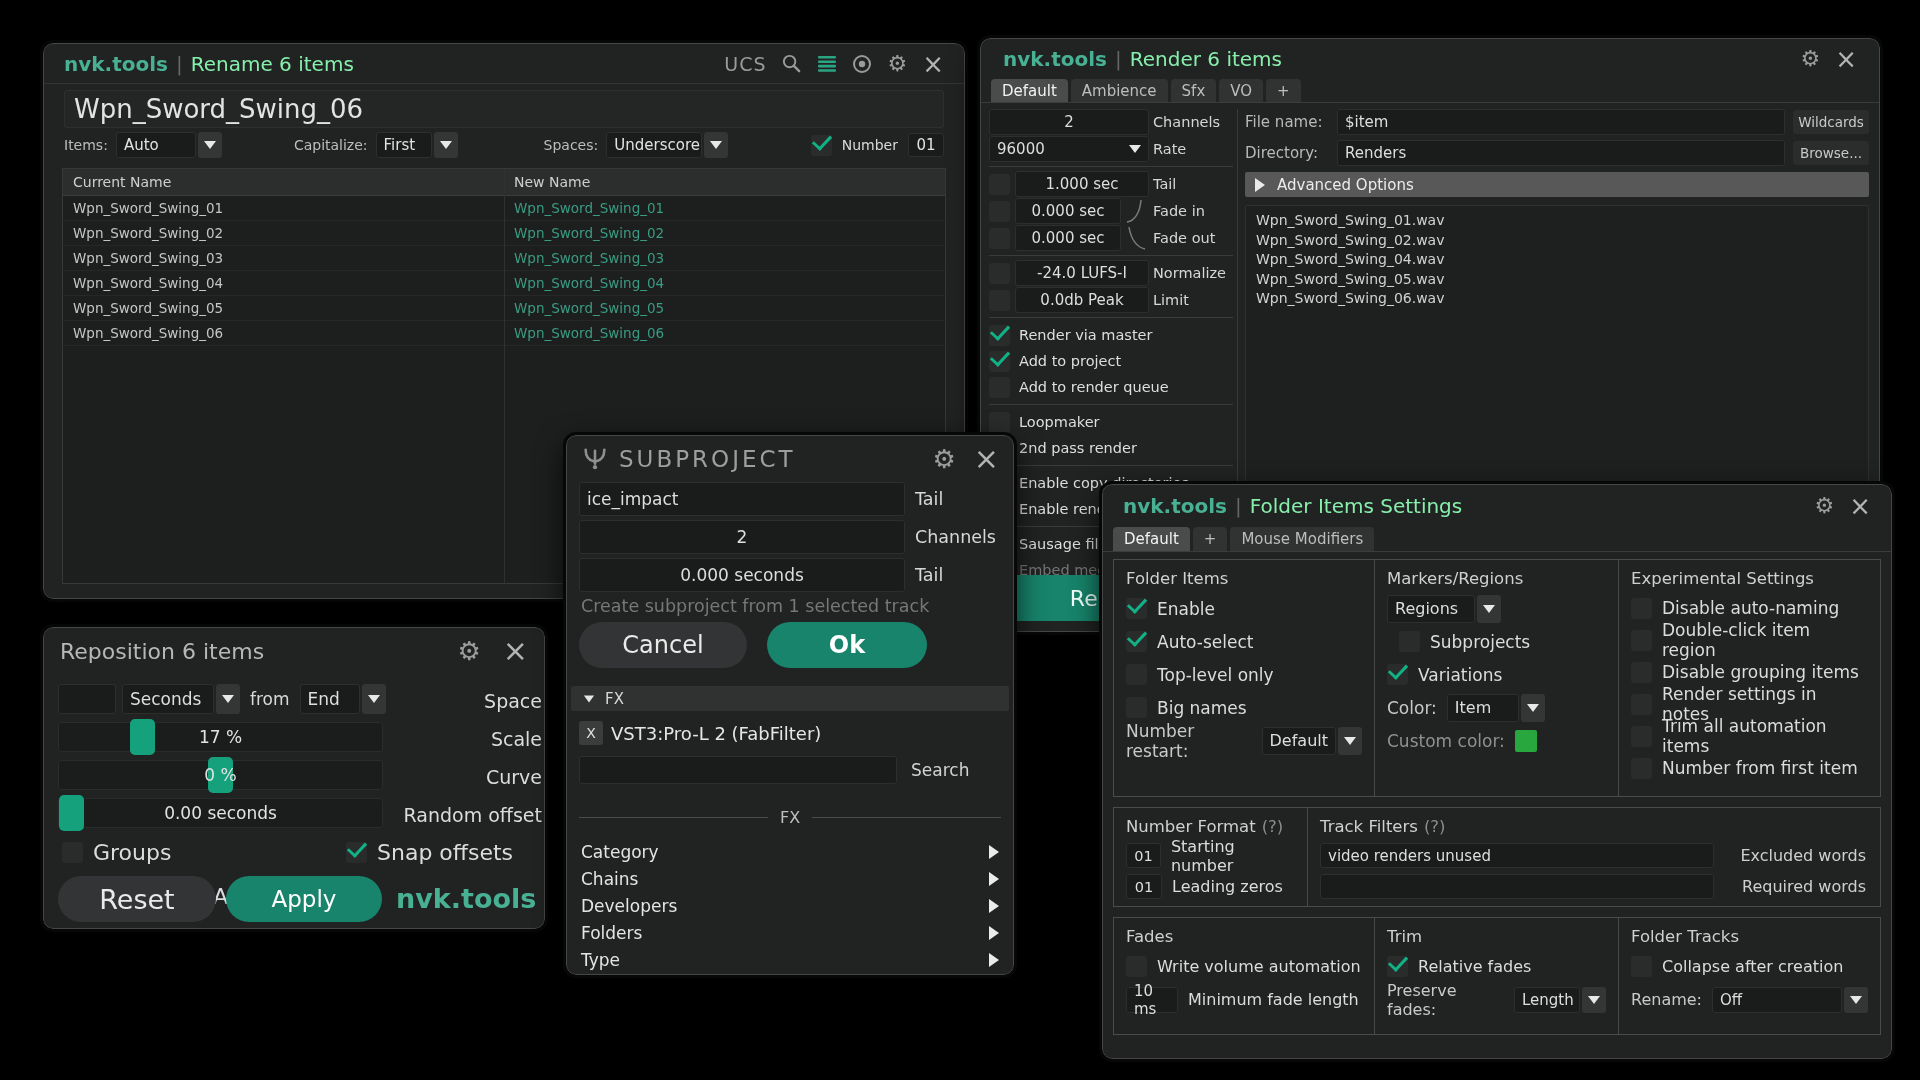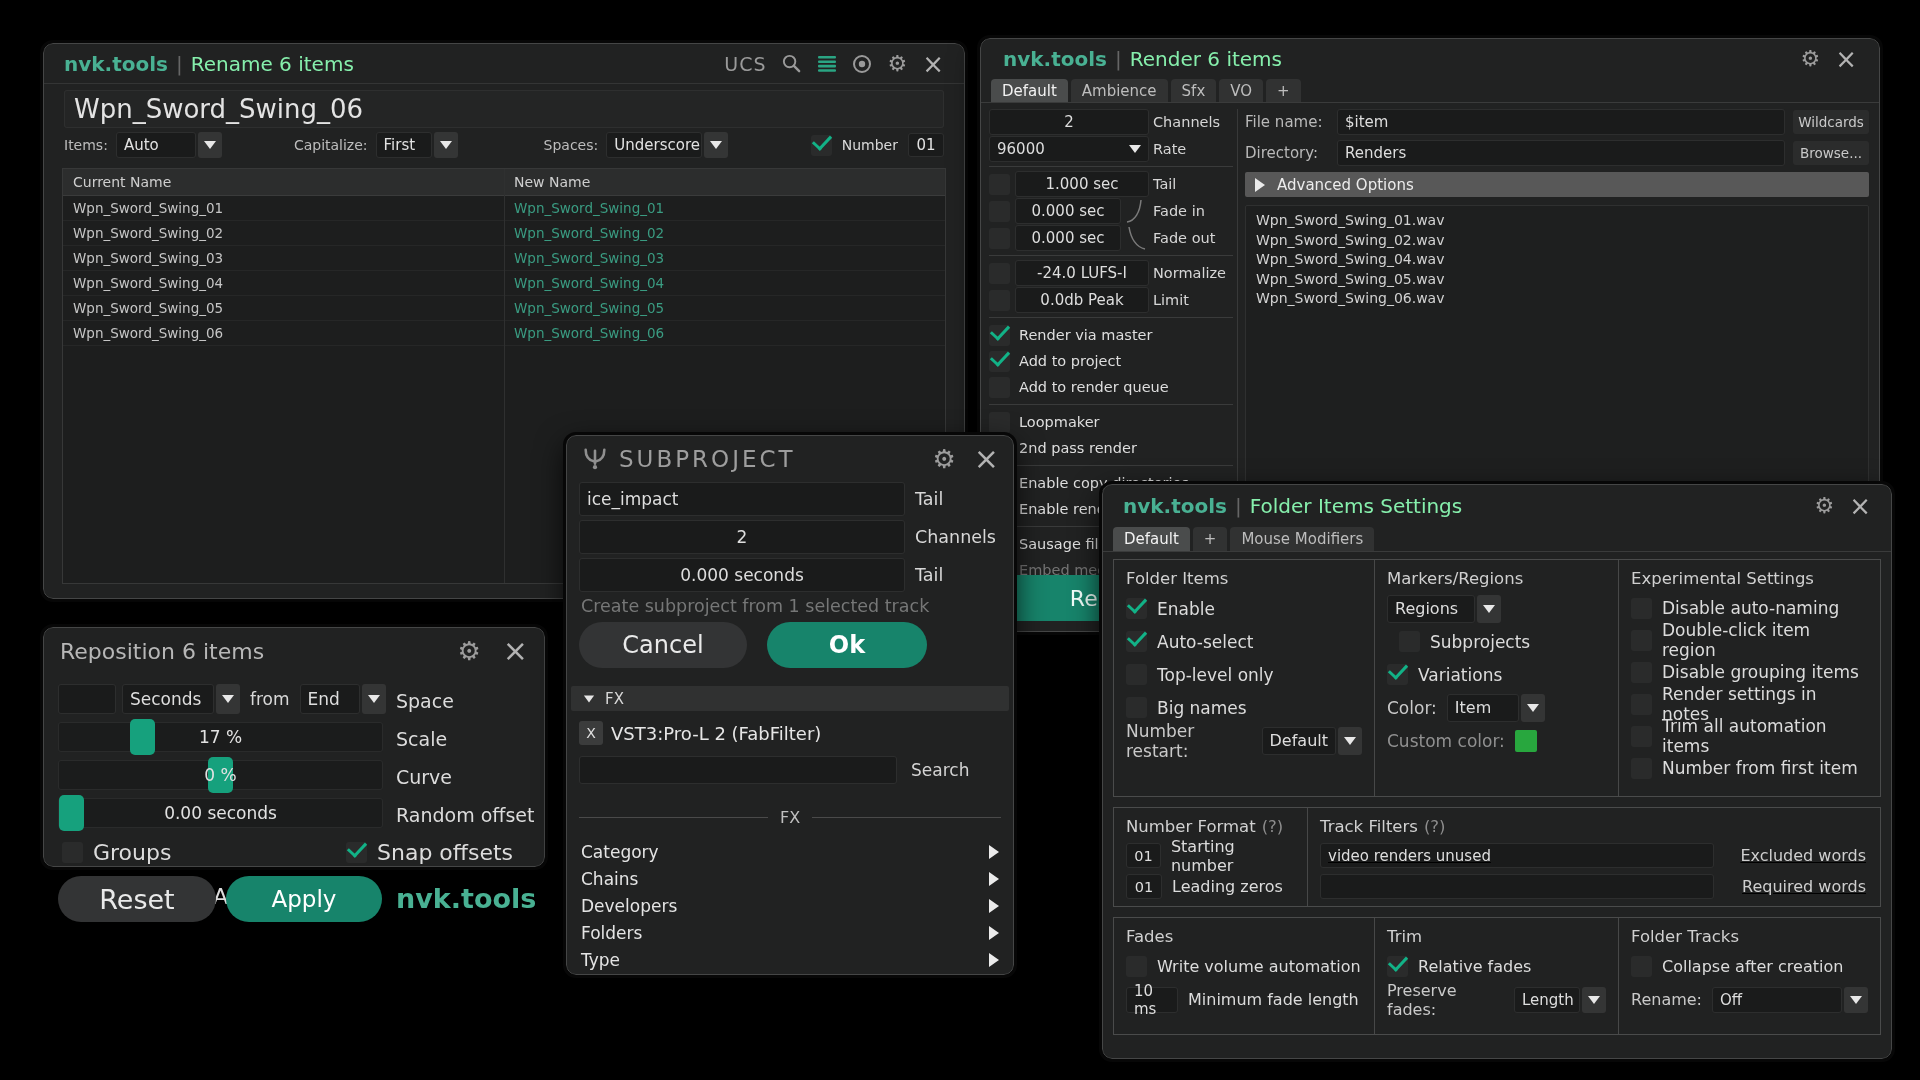--- a/index.html
+++ b/index.html
@@ -90,42 +90,42 @@
   .fxsearch { position:absolute; left:12px; top:320px; right:12px; display:flex; align-items:center; gap:14px; }
   .fxsearch .inp { width:318px; height:28px; }
   .fxsearch span { color:#d3d3d3; font-size:17px; }
   .fxdiv { position:absolute; left:12px; right:12px; top:372px; display:flex; align-items:center; gap:12px;
     color:#bfbfbf; font-size:16px; }
   .fxdiv::before,.fxdiv::after { content:""; flex:1; height:1px; background:#4a4a4a; }
   .spmenu { position:absolute; left:0; right:0; top:402px; }
   .spmenu .mi { height:27px; display:flex; align-items:center; padding:0 14px; color:#e4e4e4; font-size:17px; }
   .spmenu .mi .tri-r { margin-left:auto; }
   
-  #reposition { left:43px; top:627px; width:502px; height:240px; z-index:3; }
+  #reposition { left:43px; top:627px; width:502px; height:302px; z-index:3;text-align:right; }
   #reposition .titlebar { height:46px; padding:0 16px; }
   #reposition .wtitle { color:#b7b7b7; font-size:22px; }
   .rpsl { position:absolute; left:352px; width:146px; color:#dcdcdc; font-size:19px; }
   .slider { position:absolute; left:14px; width:325px; height:30px; background:#1b1c1c; border-radius:3px;
     box-shadow:inset 0 0 0 1px #2a2b2b; display:flex; align-items:center; justify-content:center;
     color:#e2e2e2; font-size:17px; }
   .handle { position:absolute; top:-3px; width:25px; height:36px; background:#16a17d; border-radius:5px; }
   .rchk { position:absolute; display:flex; align-items:center; gap:10px; color:#dcdcdc; font-size:22px; }
   
   #folder { left:1102px; top:484px; width:790px; height:575px; z-index:5; }
   #folder .titlebar { height:42px; padding:0 20px; font-size:20px; }
   .fbox { position:absolute; left:10px; right:10px; border:1px solid #4a4b4b; display:grid; }
   .fcol { padding:4px 12px 0; overflow:hidden; }
   .fcol + .fcol { border-left:1px solid #474848; }
   .fhead { height:28px; display:flex; align-items:center; color:#d0d0d0; font-size:16.5px; gap:6px; }
   .fhead .help { color:#8d8d8d; }
   .fitem { height:33px; display:flex; align-items:center; gap:10px; color:#dcdcdc; font-size:17px; }
   .fitem .flab2 { color:#c9c9c9; }
   .swatch { width:22px; height:22px; background:#28a73e; border-radius:2px; }
   .nfrow { height:31px; display:flex; align-items:center; gap:10px; color:#dcdcdc; font-size:16px; }
-  .tfrow { height:31px; display:grid; grid-template-columns:1fr 150px; gap:4px; align-items:center;text-decoration:underline; }
+  .tfrow { height:31px; display:grid; grid-template-columns:1fr 150px; gap:4px; align-items:center; }
   .tfrow .tflab { color:#cfcfcf; font-size:16px; text-align:right; padding-right:2px; }
 </style>
 </head>
 <body>
 
 <div class="win" id="rename">
   <div class="titlebar">
     <span class="brand">nvk.tools</span>
     <span class="sep">|</span>
     <span class="wtitle">Rename 6 items</span>

